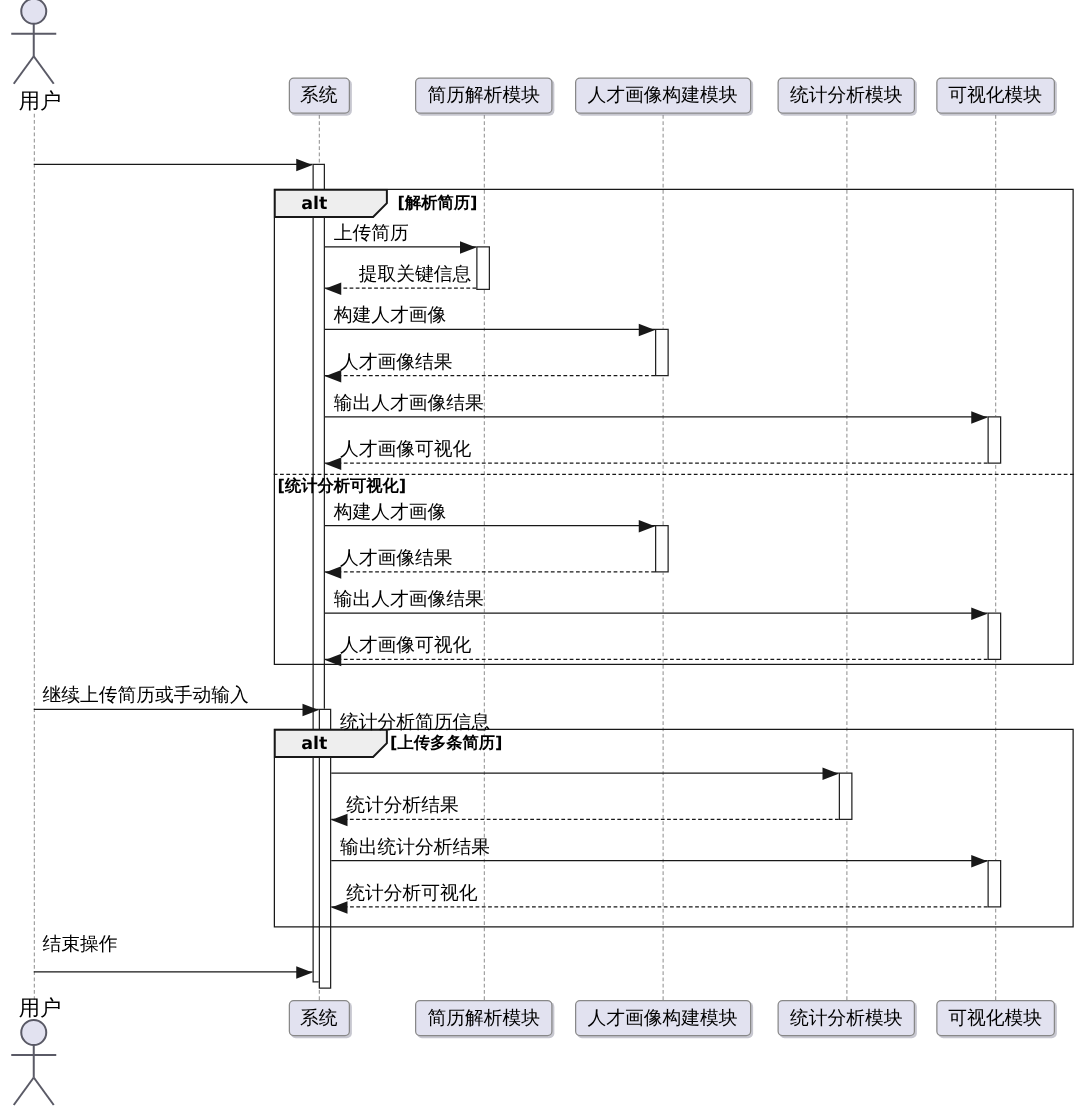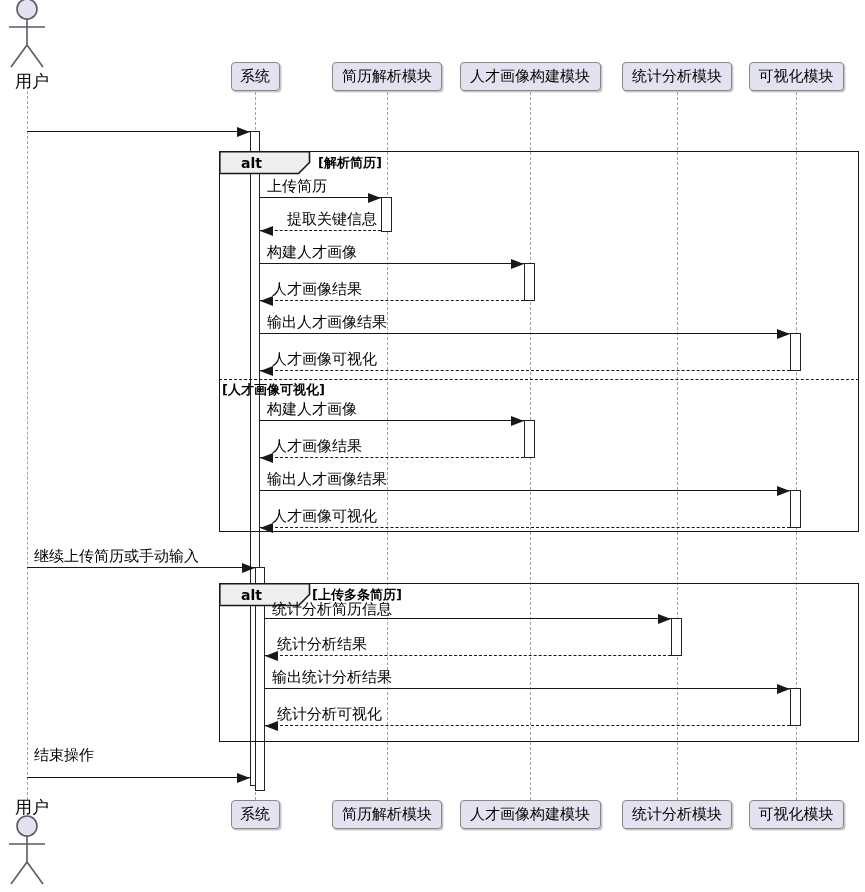--- a/index.html
+++ b/index.html
@@ -49,21 +49,21 @@
     <div class="activation abs" style="left: 790px; top: 490px; width: 11px; height: 38px;"></div>
     <div class="activation abs" style="left: 671px; top: 618px; width: 11px; height: 38px;"></div>
     <div class="activation abs" style="left: 790px; top: 688px; width: 11px; height: 38px;"></div>
     <div class="frame abs" style="left: 219px; top: 151px; width: 640px; height: 381px;"></div>
     <svg width="93" height="24" style="position: absolute; left: 219px; top: 151px;">
       <path d="M0.8,0.8 H90.5 V11.5 L79.5,22.5 H0.8 Z" fill="#EEEEEE" stroke="#181818" stroke-width="1.6"></path>
     </svg>
     <div class="operator abs" style="left: 241px; top: 154px;">alt</div>
     <div class="guard abs" style="left: 318px; top: 154px;">[解析简历]</div>
     <div class="divider abs" style="left: 219px; top: 379px; width: 640px;"></div>
-    <div class="divider-label abs" style="left: 222px; top: 382px;">[人才画像可视化]</div>
+    <div class="divider-label abs" style="left: 222px; top: 382px;">[统计分析可视化]</div>
     <div class="frame abs" style="left: 219px; top: 583px; width: 640px; height: 159px;"></div>
     <svg width="93" height="24" style="position: absolute; left: 219px; top: 583px;">
       <path d="M0.8,0.8 H90.5 V11.5 L79.5,22.5 H0.8 Z" fill="#EEEEEE" stroke="#181818" stroke-width="1.6"></path>
     </svg>
     <div class="operator abs" style="left: 241px; top: 586px;">alt</div>
     <div class="guard abs" style="left: 312px; top: 586px;">[上传多条简历]</div>
     <div class="msg-line solid abs" style="left: 27px; top: 131px; width: 223px;"></div>
     <div class="arrow right abs" style="left: 237px; top: 127px;"></div>
     <div class="msg-line solid abs" style="left: 260px; top: 197px; width: 121px;"></div>
     <div class="arrow right abs" style="left: 368px; top: 193px;"></div>
@@ -93,21 +93,21 @@
     <div class="arrow right abs" style="left: 777px; top: 486px;"></div>
     <div class="msg-label abs" style="left: 267px; top: 470px;">输出人才画像结果</div>
     <div class="msg-line dashed abs" style="left: 260px; top: 527px; width: 530px;"></div>
     <div class="arrow left abs" style="left: 260px; top: 523px;"></div>
     <div class="msg-label abs" style="left: 272px; top: 507px;">人才画像可视化</div>
     <div class="msg-line solid abs" style="left: 27px; top: 567px; width: 228px;"></div>
     <div class="arrow right abs" style="left: 242px; top: 563px;"></div>
     <div class="msg-label abs" style="left: 34px; top: 547px;">继续上传简历或手动输入</div>
     <div class="msg-line solid abs" style="left: 265px; top: 618px; width: 406px;"></div>
     <div class="arrow right abs" style="left: 658px; top: 614px;"></div>
-    <div class="msg-label abs" style="left: 272px; top: 600px; text-align: center;">统计分析简历信息</div>
+    <div class="msg-label abs" style="left: 272px; top: 568px; text-align: center;">统计分析简历信息</div>
     <div class="msg-line dashed abs" style="left: 265px; top: 655px; width: 406px;"></div>
     <div class="arrow left abs" style="left: 265px; top: 651px;"></div>
     <div class="msg-label abs" style="left: 277px; top: 635px;">统计分析结果</div>
     <div class="msg-line solid abs" style="left: 265px; top: 688px; width: 525px;"></div>
     <div class="arrow right abs" style="left: 777px; top: 684px;"></div>
     <div class="msg-label abs" style="left: 272px; top: 668px;">输出统计分析结果</div>
     <div class="msg-line dashed abs" style="left: 265px; top: 725px; width: 525px;"></div>
     <div class="arrow left abs" style="left: 265px; top: 721px;"></div>
     <div class="msg-label abs" style="left: 277px; top: 705px;">统计分析可视化</div>
     <div class="msg-line solid abs" style="left: 27px; top: 777px; width: 223px;"></div>

